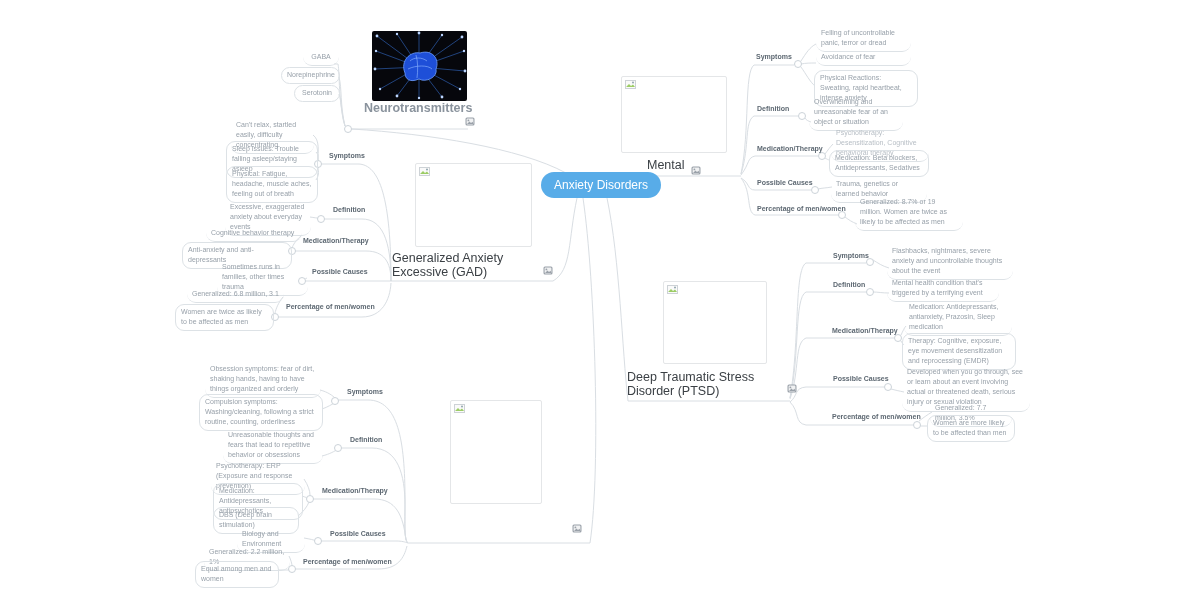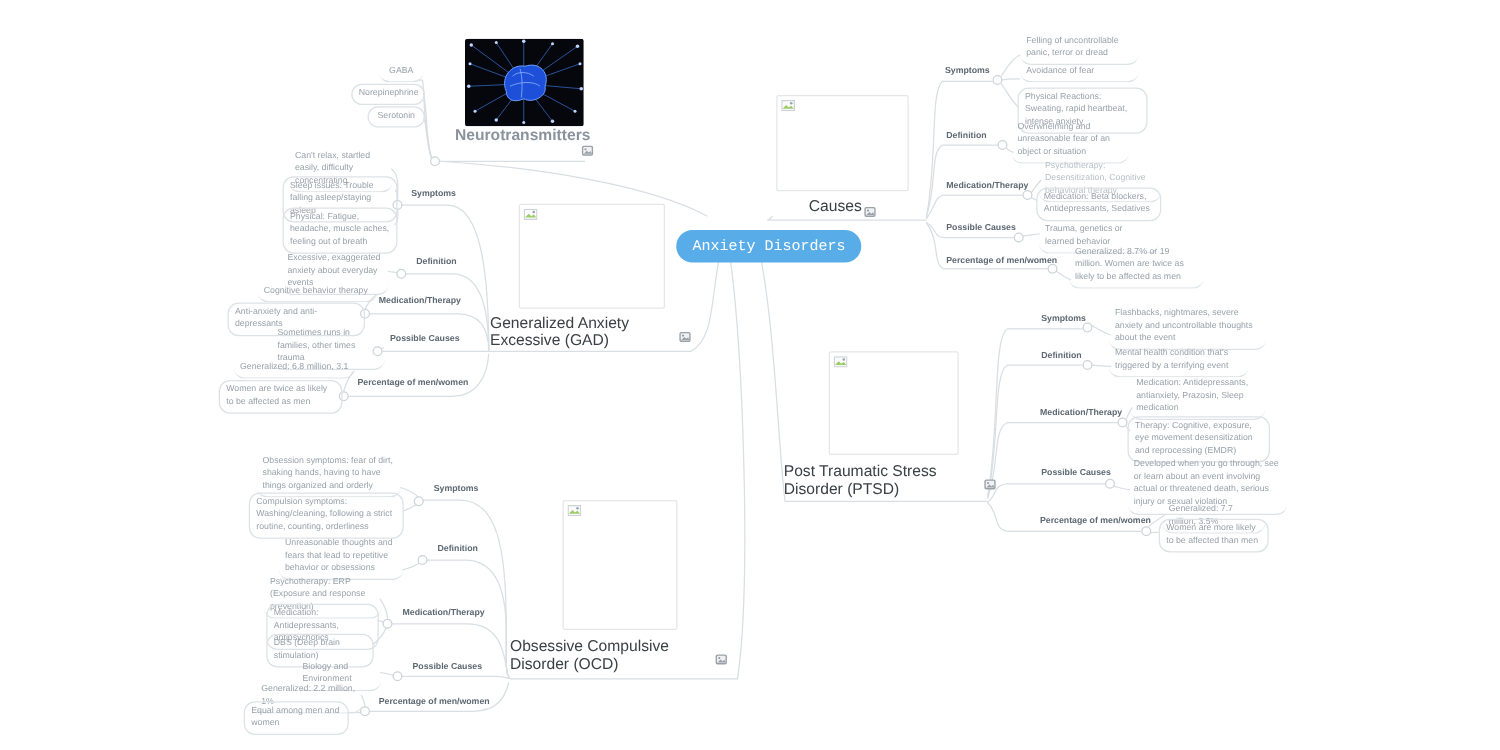--- a/index.html
+++ b/index.html
@@ -115,21 +115,21 @@
         <circle cx="815" cy="190" r="3.5"></circle>
       <circle cx="842" cy="215" r="3.5"></circle>
       <circle cx="870" cy="262" r="3.5"></circle>
         <circle cx="870" cy="292" r="3.5"></circle>
       <circle cx="898" cy="338" r="3.5"></circle>
         <circle cx="888" cy="387" r="3.5"></circle>
       <circle cx="917" cy="425" r="3.5"></circle>
     </g>
   </svg>
 
-  <div class="root-pill" style="left:541px;top:184px;font-family:Liberation Mono, monospace;">Anxiety Disorders</div>
+  <div class="root-pill" style="left:541px;top:172px;">Anxiety Disorders</div>
 
   <div class="brain" style="left:372px;top:31px;">
     <svg width="95" height="70" viewBox="0 0 95 70">
       <rect width="95" height="70" rx="2" fill="#06070c"></rect>
       <g stroke="#2f5fb3" stroke-width="0.8" opacity="0.85">
         <path d="M47 36 L5 5"></path>
           <path d="M47 36 L25 3"></path>
           <path d="M47 36 L47 2"></path>
         <path d="M47 36 L70 4"></path>
           <path d="M47 36 L90 6"></path>
@@ -207,21 +207,20 @@
   <div class="leaf lined" style="left:187px;top:287px;width:97px;">Generalized: 6.8 million, 3.1</div>
   <div class="leaf boxed" style="left:175px;top:304px;width:99px;">Women are twice as likely to be affected as men</div>
 
   <div class="img-ph" style="left:450px;top:400px;width:90px;height:102px;">
     <svg width="11" height="9" viewBox="0 0 11 9">
         <rect x="0.5" y="0.5" width="10" height="8" fill="#fafafa" stroke="#cdd2d6"></rect>
         <path d="M1 7 L4 4 L6 6 L8 4.5 L10 7 Z" fill="#9ccc65"></path>
         <circle cx="8" cy="2.5" r="1" fill="#90a4ae"></circle>
       </svg>
   </div>
-  <div class="node-label" style="left:408px;top:510px;width:165px;">Obsessive Compulsive Disorder (OCD)</div>
   <span class="att" style="left:572px;top:519px;">
     <svg width="10" height="9" viewBox="0 0 10 9">
         <rect x="0.5" y="0.5" width="9" height="8" rx="1.5" fill="#9aa1a9"></rect>
         <rect x="1.6" y="1.6" width="6.8" height="5.8" rx="0.8" fill="#fff" opacity="0.85"></rect>
         <circle cx="3.4" cy="3.4" r="0.9" fill="#9aa1a9"></circle>
         <path d="M2 7 L4.5 4.5 L6 6 L7.5 4.8 L8.5 7 Z" fill="#9aa1a9"></path>
       </svg>
   </span>
   <div class="cat" style="left:347px;top:388px;">Symptoms</div>
   <div class="cat" style="left:350px;top:436px;">Definition</div>
@@ -238,21 +237,21 @@
   <div class="leaf lined" style="left:204px;top:545px;width:86px;">Generalized: 2.2 million, 1%</div>
   <div class="leaf boxed" style="left:195px;top:561px;width:84px;">Equal among men and women</div>
 
   <div class="img-ph" style="left:621px;top:76px;width:104px;height:75px;">
     <svg width="11" height="9" viewBox="0 0 11 9">
         <rect x="0.5" y="0.5" width="10" height="8" fill="#fafafa" stroke="#cdd2d6"></rect>
         <path d="M1 7 L4 4 L6 6 L8 4.5 L10 7 Z" fill="#9ccc65"></path>
         <circle cx="8" cy="2.5" r="1" fill="#90a4ae"></circle>
       </svg>
   </div>
-  <div class="node-label" style="left:647px;top:158px;">Causes</div>
+  <div class="node-label" style="left:647px;top:158px;">Mental</div>
   <span class="att" style="left:691px;top:161px;">
     <svg width="10" height="9" viewBox="0 0 10 9">
         <rect x="0.5" y="0.5" width="9" height="8" rx="1.5" fill="#9aa1a9"></rect>
         <rect x="1.6" y="1.6" width="6.8" height="5.8" rx="0.8" fill="#fff" opacity="0.85"></rect>
         <circle cx="3.4" cy="3.4" r="0.9" fill="#9aa1a9"></circle>
         <path d="M2 7 L4.5 4.5 L6 6 L7.5 4.8 L8.5 7 Z" fill="#9aa1a9"></path>
       </svg>
   </span>
   <div class="cat" style="left:756px;top:53px;">Symptoms</div>
   <div class="cat" style="left:757px;top:105px;">Definition</div>
@@ -268,21 +267,21 @@
   <div class="leaf lined" style="left:831px;top:177px;width:96px;">Trauma, genetics or learned behavior</div>
   <div class="leaf lined" style="left:855px;top:195px;width:108px;">Generalized: 8.7% or 19 million. Women are twice as likely to be affected as men</div>
 
   <div class="img-ph" style="left:663px;top:281px;width:102px;height:81px;">
     <svg width="11" height="9" viewBox="0 0 11 9">
         <rect x="0.5" y="0.5" width="10" height="8" fill="#fafafa" stroke="#cdd2d6"></rect>
         <path d="M1 7 L4 4 L6 6 L8 4.5 L10 7 Z" fill="#9ccc65"></path>
         <circle cx="8" cy="2.5" r="1" fill="#90a4ae"></circle>
       </svg>
   </div>
-  <div class="node-label" style="left:627px;top:370px;width:160px;">Post Traumatic Stress Disorder (PTSD)</div>
+  <div class="node-label" style="left:627px;top:370px;width:160px;">Deep Traumatic Stress Disorder (PTSD)</div>
   <span class="att" style="left:787px;top:379px;">
     <svg width="10" height="9" viewBox="0 0 10 9">
         <rect x="0.5" y="0.5" width="9" height="8" rx="1.5" fill="#9aa1a9"></rect>
         <rect x="1.6" y="1.6" width="6.8" height="5.8" rx="0.8" fill="#fff" opacity="0.85"></rect>
         <circle cx="3.4" cy="3.4" r="0.9" fill="#9aa1a9"></circle>
         <path d="M2 7 L4.5 4.5 L6 6 L7.5 4.8 L8.5 7 Z" fill="#9aa1a9"></path>
       </svg>
   </span>
   <div class="cat" style="left:833px;top:252px;">Symptoms</div>
   <div class="cat" style="left:833px;top:281px;">Definition</div>

